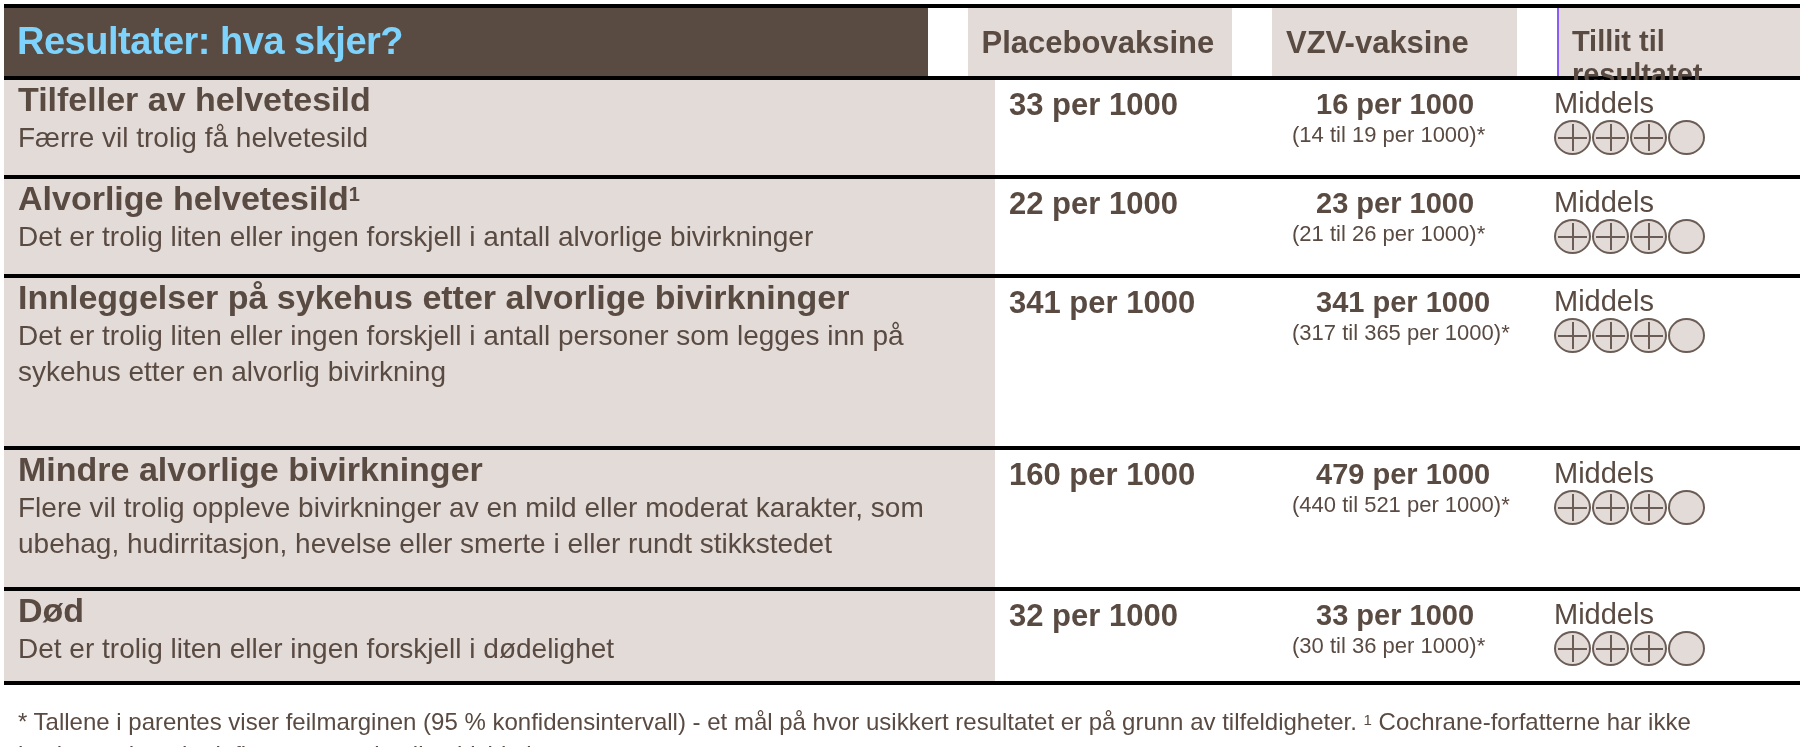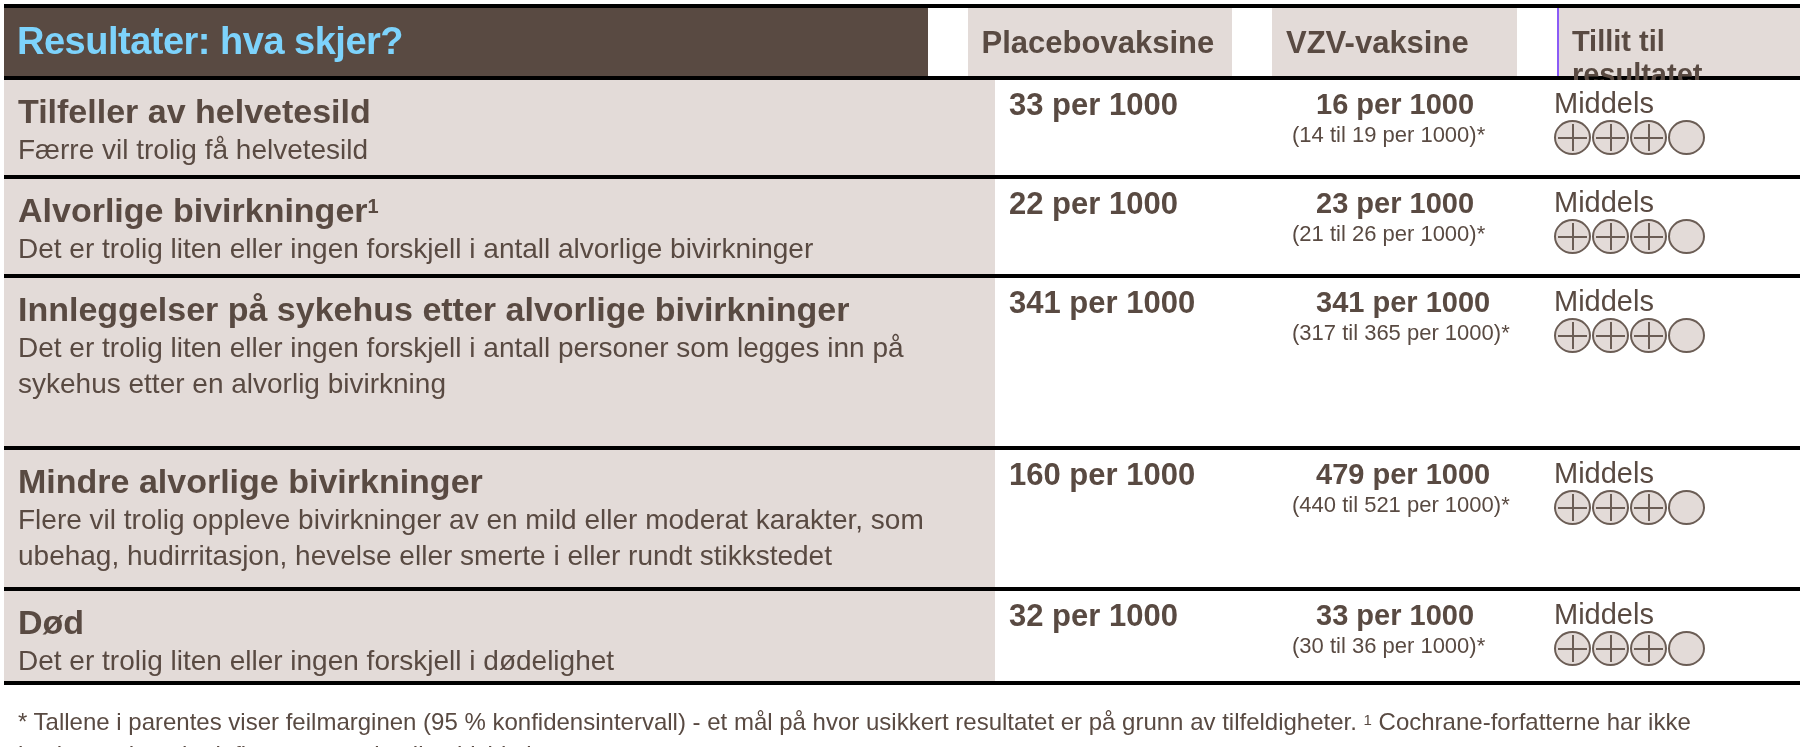--- a/index.html
+++ b/index.html
@@ -11,21 +11,21 @@
   .header { height:68px; }
   .cell { box-sizing:border-box; }
   .c1 { width:991px; }
   .c2 { width:283px; }
   .c3 { width:262px; }
   .c4 { width:260px; }
   .header .c1 { background:#594a42; color:#7dd3fc; font-weight:bold; font-size:38px;
                 padding:12px 0 0 13px; letter-spacing:-0.5px; transform-origin:left; }
   .header .hc { background:#e3dbd8; font-weight:bold; font-size:31px; padding:17px 0 0 14px;margin-left:40px; }
   .header .c4 { border-left:2px solid #8b5cf6; padding-left:13px; font-size:29px; }
-  .data .c1 { background:#e3dbd8; padding:12px 0 0 14px; }
+  .data .c1 { background:#e3dbd8; padding:0 0 0 14px; }
   .data .c2, .data .c3, .data .c4 { background:#ffffff; }
   .outcome-title { font-weight:bold; font-size:34px; line-height:38px; }
   .outcome-title sup { font-size:20px; vertical-align:top; position:relative; top:-4px; }
   .outcome-desc { font-size:28px; line-height:36px; margin-top:2px; }
   .data .c2 { padding:8px 0 0 14px; font-weight:bold; font-size:31px; line-height:34px; }
   .data .c3 { padding:8px 0 0 14px; }
   .main-val { font-weight:bold; font-size:29px; line-height:32px;margin-left:24px; }
   .ci { font-size:22px; line-height:26px; margin-top:2px; }
   .data .c4 { padding:8px 0 0 14px; }
   .cert-label { font-size:29px; line-height:30px; }
@@ -75,21 +75,21 @@
         <span class="circle plus"></span>
         <span class="circle plus"></span>
         <span class="circle"></span>
       </div>
     </div>
   </div>
   <div class="rule"></div>
 
   <div class="row data r2">
     <div class="cell c1">
-      <div class="outcome-title"><span>Alvorlige bivirkninger</span><sup>1</sup></div>
+      <div class="outcome-title"><span>Alvorlige helvetesild</span><sup>1</sup></div>
       <div class="outcome-desc">Det er trolig liten eller ingen forskjell i antall alvorlige bivirkninger</div>
     </div>
     <div class="cell c2">22 per 1000</div>
     <div class="cell c3">
       <div class="main-val">23 per 1000</div>
       <div class="ci">(21 til 26 per 1000)*</div>
     </div>
     <div class="cell c4">
       <div class="cert-label">Middels</div>
       <div class="circles">

